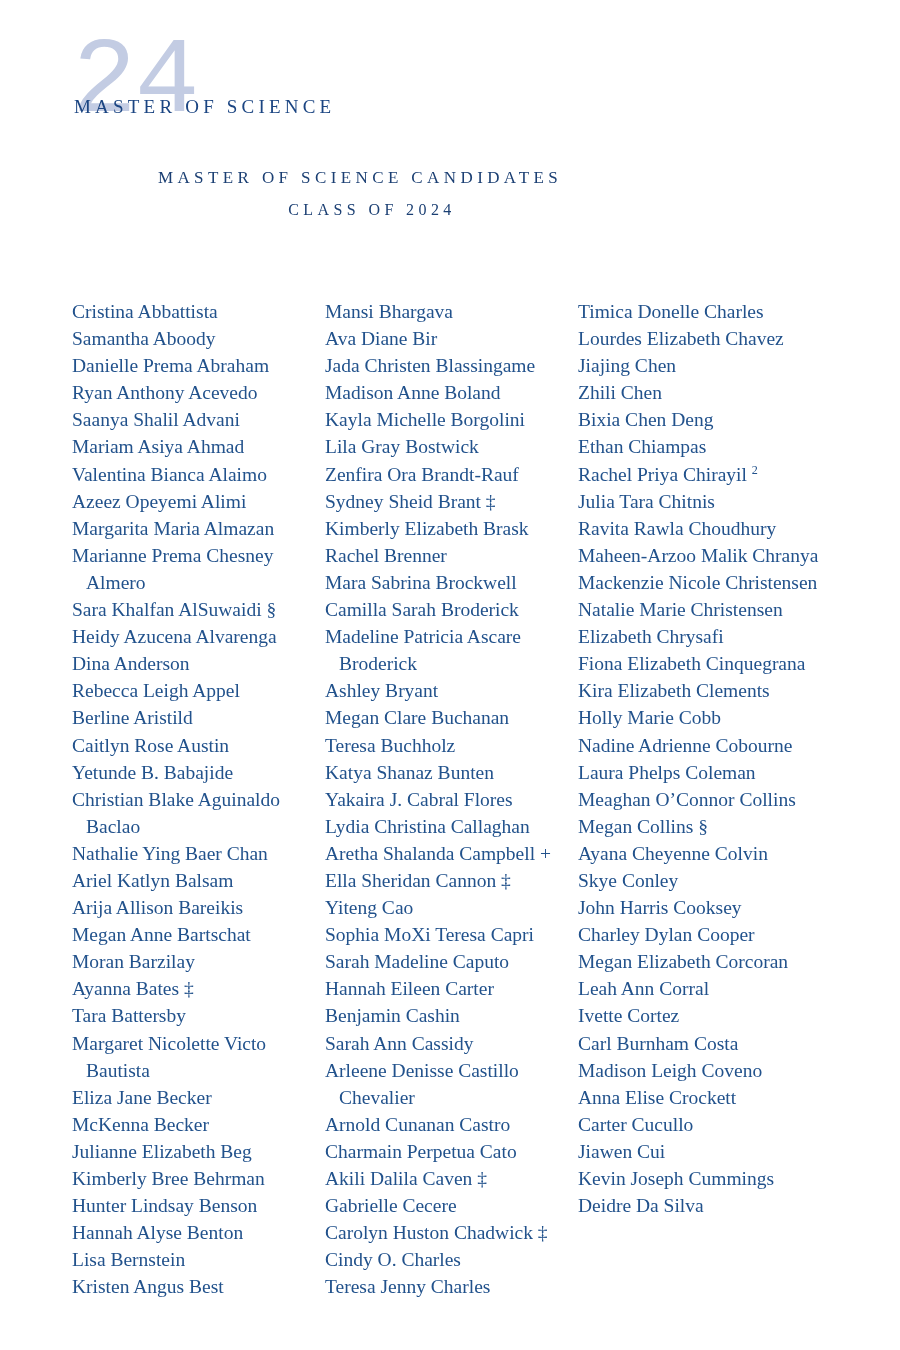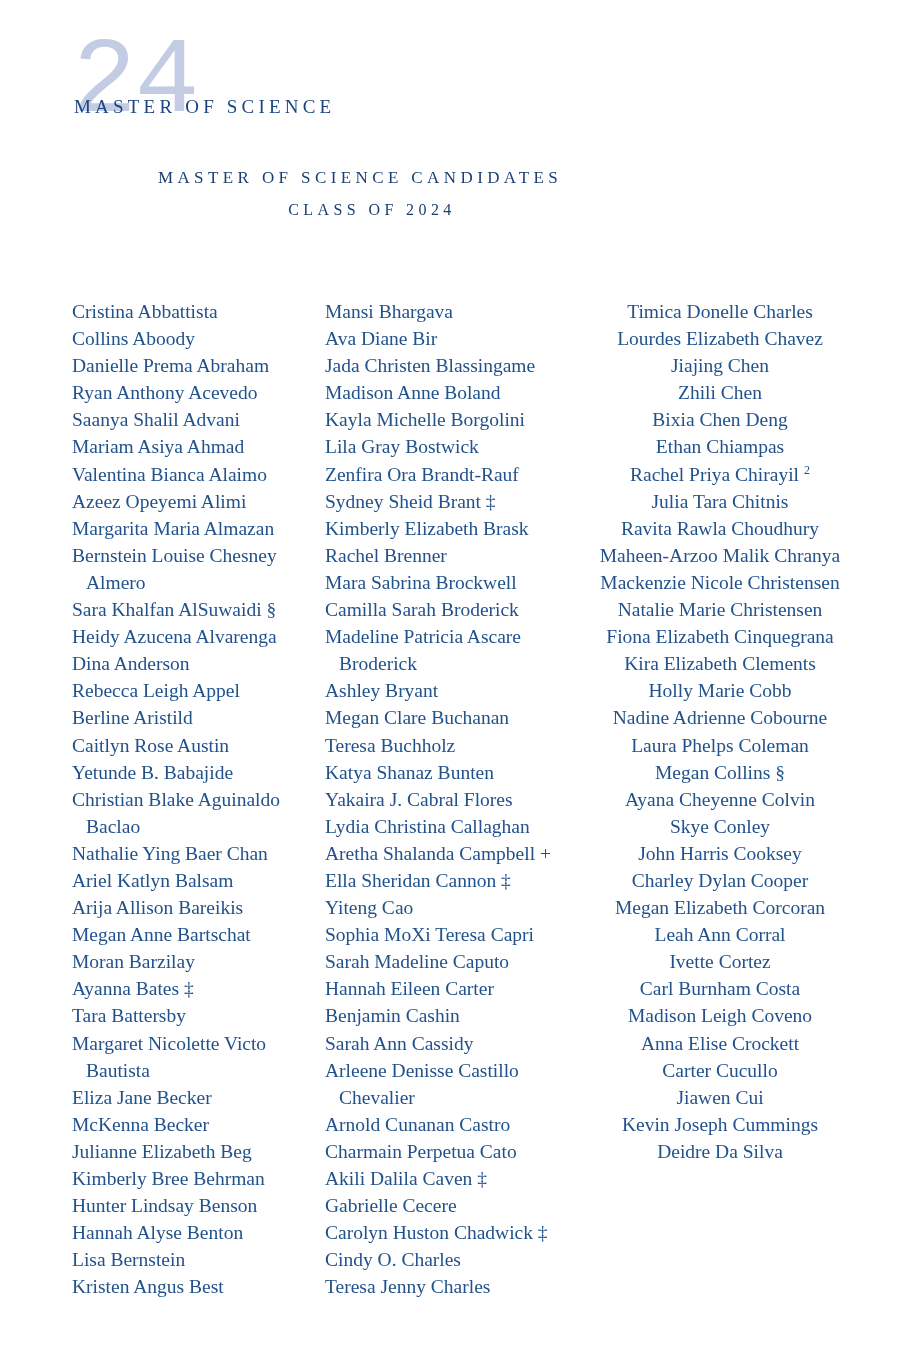--- a/index.html
+++ b/index.html
@@ -79,21 +79,20 @@
     align-items: flex-start;
   }
   .name-column {
     width: 253px;
     flex: 0 0 253px;
     margin-top: 34px;
   }
   .name-column:last-child {
     width: 284px;
     flex: 0 0 284px;
-    text-align: center;
   }
   .name-entry {
     font-size: 19.5px;
     line-height: 27.1px;
     color: #22528c;
     padding-left: 0;
     text-indent: 0;
     white-space: pre-wrap;
   }
   .name-entry.wrapped {
@@ -115,29 +114,29 @@
 </div>
 
 <div id="section-title">
   <div class="line1">MASTER OF SCIENCE CANDIDATES</div>
   <div class="line2">CLASS OF 2024</div>
 </div>
 
 <div id="candidate-columns">
   <div class="name-column">
       <div class="name-entry wrapped">Cristina Abbattista</div>
-      <div class="name-entry wrapped">Collins Aboody</div>
+      <div class="name-entry wrapped">Samantha Aboody</div>
       <div class="name-entry wrapped">Danielle Prema Abraham</div>
       <div class="name-entry wrapped">Ryan Anthony Acevedo</div>
       <div class="name-entry wrapped">Saanya Shalil Advani</div>
       <div class="name-entry wrapped">Mariam Asiya Ahmad</div>
       <div class="name-entry wrapped">Valentina Bianca Alaimo</div>
       <div class="name-entry wrapped">Azeez Opeyemi Alimi</div>
       <div class="name-entry wrapped">Margarita Maria Almazan</div>
-      <div class="name-entry wrapped">Bernstein Louise Chesney Almero</div>
+      <div class="name-entry wrapped">Marianne Prema Chesney Almero</div>
       <div class="name-entry wrapped">Sara Khalfan AlSuwaidi §</div>
       <div class="name-entry wrapped">Heidy Azucena Alvarenga</div>
       <div class="name-entry wrapped">Dina Anderson</div>
       <div class="name-entry wrapped">Rebecca Leigh Appel</div>
       <div class="name-entry wrapped">Berline Aristild</div>
       <div class="name-entry wrapped">Caitlyn Rose Austin</div>
       <div class="name-entry wrapped">Yetunde B. Babajide</div>
       <div class="name-entry wrapped">Christian Blake Aguinaldo Baclao</div>
       <div class="name-entry wrapped">Nathalie Ying Baer Chan</div>
       <div class="name-entry wrapped">Ariel Katlyn Balsam</div>
@@ -199,25 +198,27 @@
       <div class="name-entry wrapped">Jiajing Chen</div>
       <div class="name-entry wrapped">Zhili Chen</div>
       <div class="name-entry wrapped">Bixia Chen Deng</div>
       <div class="name-entry wrapped">Ethan Chiampas</div>
       <div class="name-entry wrapped">Rachel Priya Chirayil <span class="sup">2</span></div>
       <div class="name-entry wrapped">Julia Tara Chitnis</div>
       <div class="name-entry wrapped">Ravita Rawla Choudhury</div>
       <div class="name-entry wrapped">Maheen-Arzoo Malik Chranya</div>
       <div class="name-entry wrapped">Mackenzie Nicole Christensen</div>
       <div class="name-entry wrapped">Natalie Marie Christensen</div>
+      <div class="name-entry wrapped">Elizabeth Chrysafi</div>
       <div class="name-entry wrapped">Fiona Elizabeth Cinquegrana</div>
       <div class="name-entry wrapped">Kira Elizabeth Clements</div>
       <div class="name-entry wrapped">Holly Marie Cobb</div>
       <div class="name-entry wrapped">Nadine Adrienne Cobourne</div>
       <div class="name-entry wrapped">Laura Phelps Coleman</div>
+      <div class="name-entry wrapped">Meaghan O’Connor Collins</div>
       <div class="name-entry wrapped">Megan Collins §</div>
       <div class="name-entry wrapped">Ayana Cheyenne Colvin</div>
       <div class="name-entry wrapped">Skye Conley</div>
       <div class="name-entry wrapped">John Harris Cooksey</div>
       <div class="name-entry wrapped">Charley Dylan Cooper</div>
       <div class="name-entry wrapped">Megan Elizabeth Corcoran</div>
       <div class="name-entry wrapped">Leah Ann Corral</div>
       <div class="name-entry wrapped">Ivette Cortez</div>
       <div class="name-entry wrapped">Carl Burnham Costa</div>
       <div class="name-entry wrapped">Madison Leigh Coveno</div>

